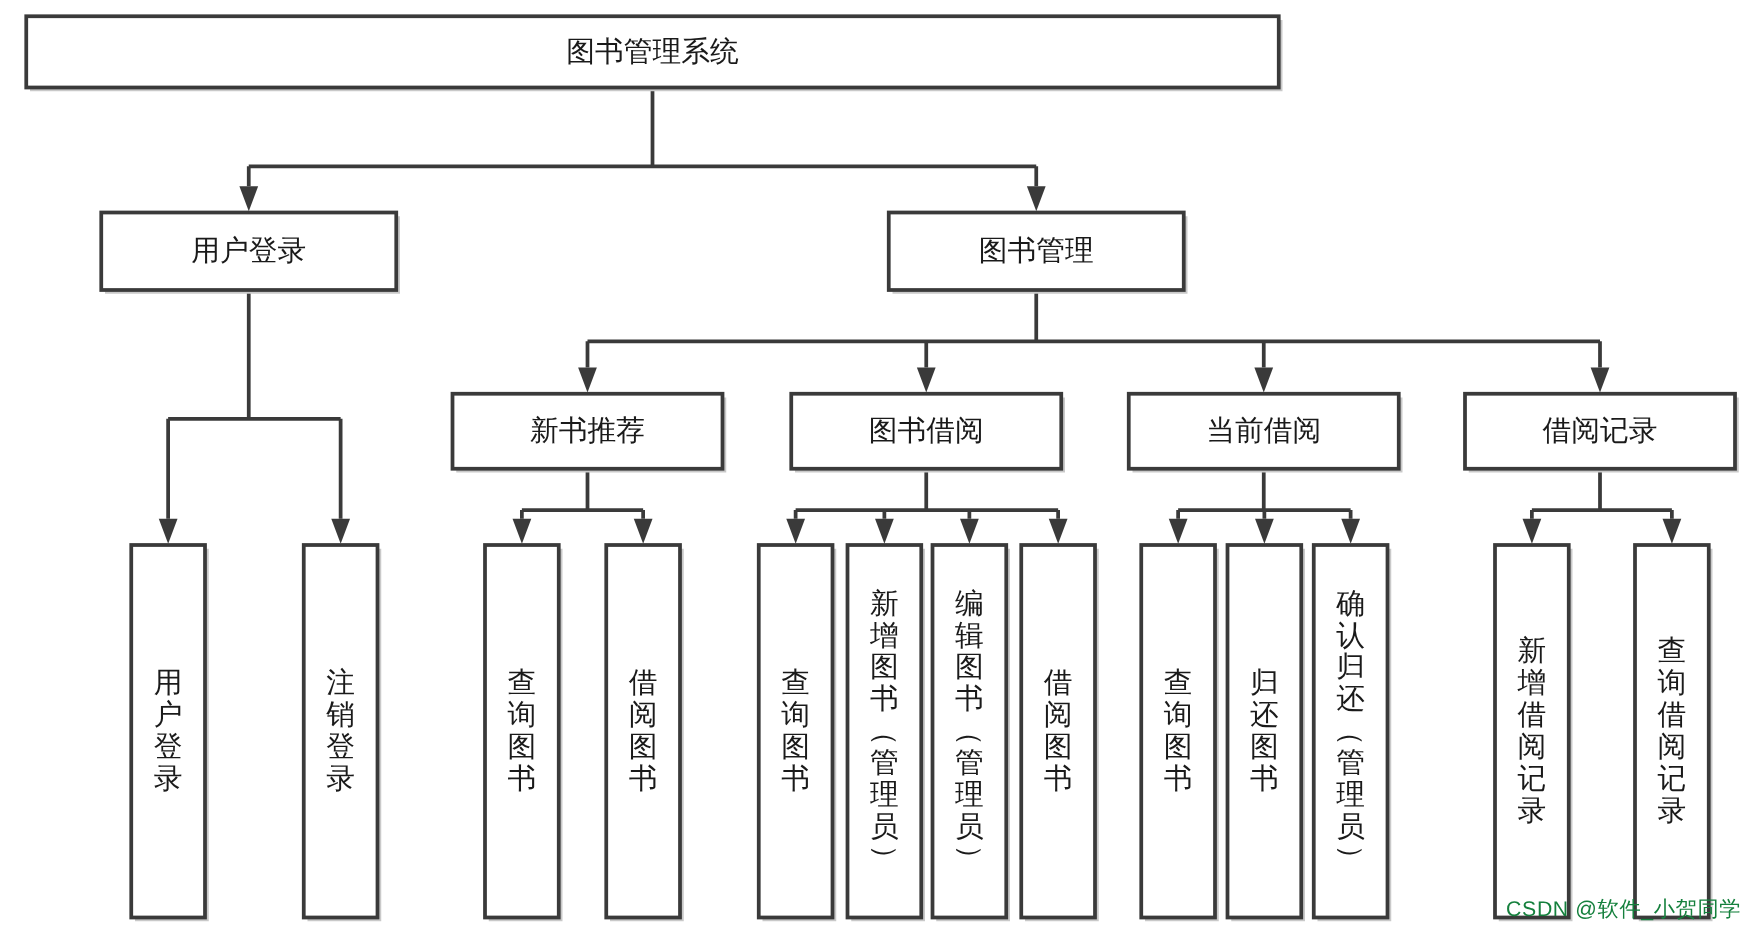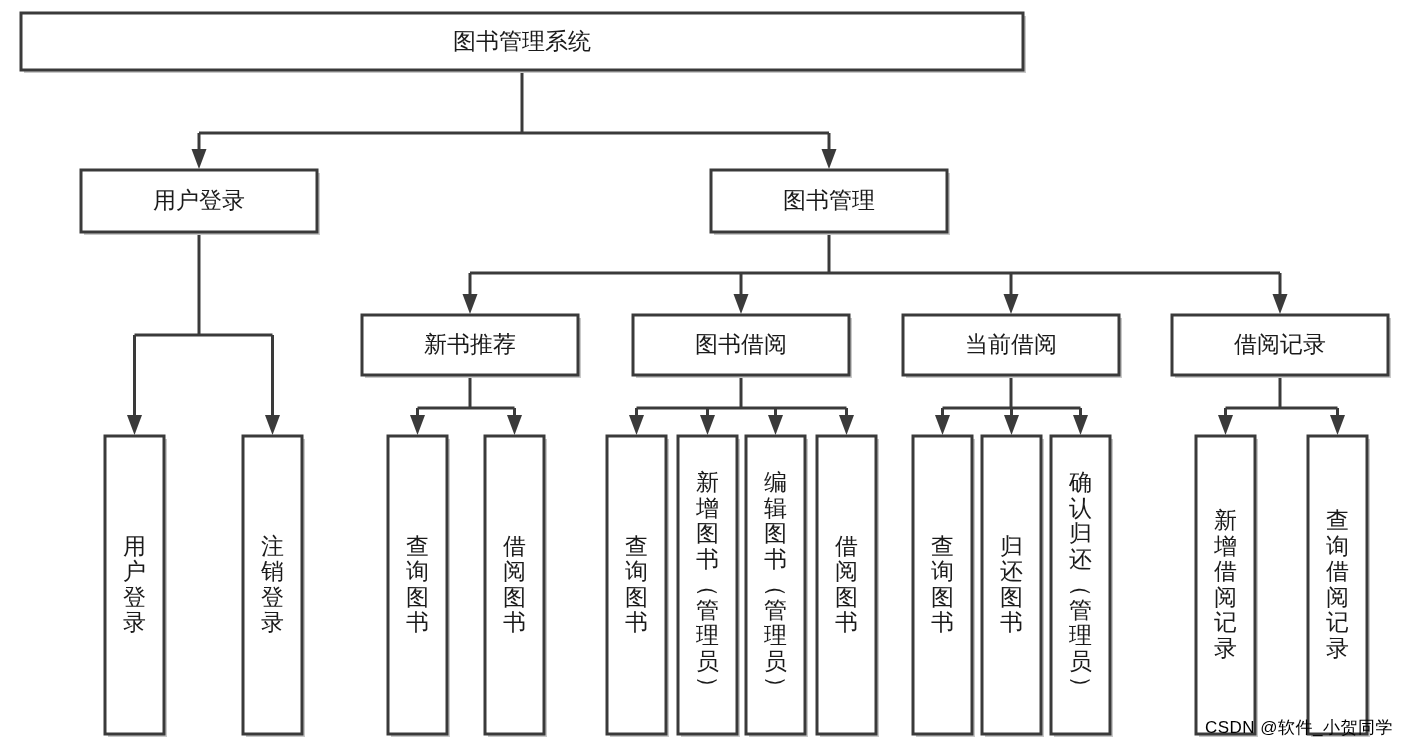--- a/index.html
+++ b/index.html
@@ -61,21 +61,21 @@
     fill: #1a1a1a;
     text-anchor: middle;
     white-space: pre;
   }
   .watermark {
     position: absolute;
     right: 12px;
     bottom: 8px;
     font-family: "Liberation Sans", "DejaVu Sans", sans-serif;
     font-size: 17px;
-    color: #000000;
+    color: #15803d;
     letter-spacing: 0.5px;
     user-select: none;
     pointer-events: none;
   }
 </style>
 </head>
 <body>
 
 <div id="diagram-root">
   <svg id="diagram-svg" viewBox="0 0 1405 747">

